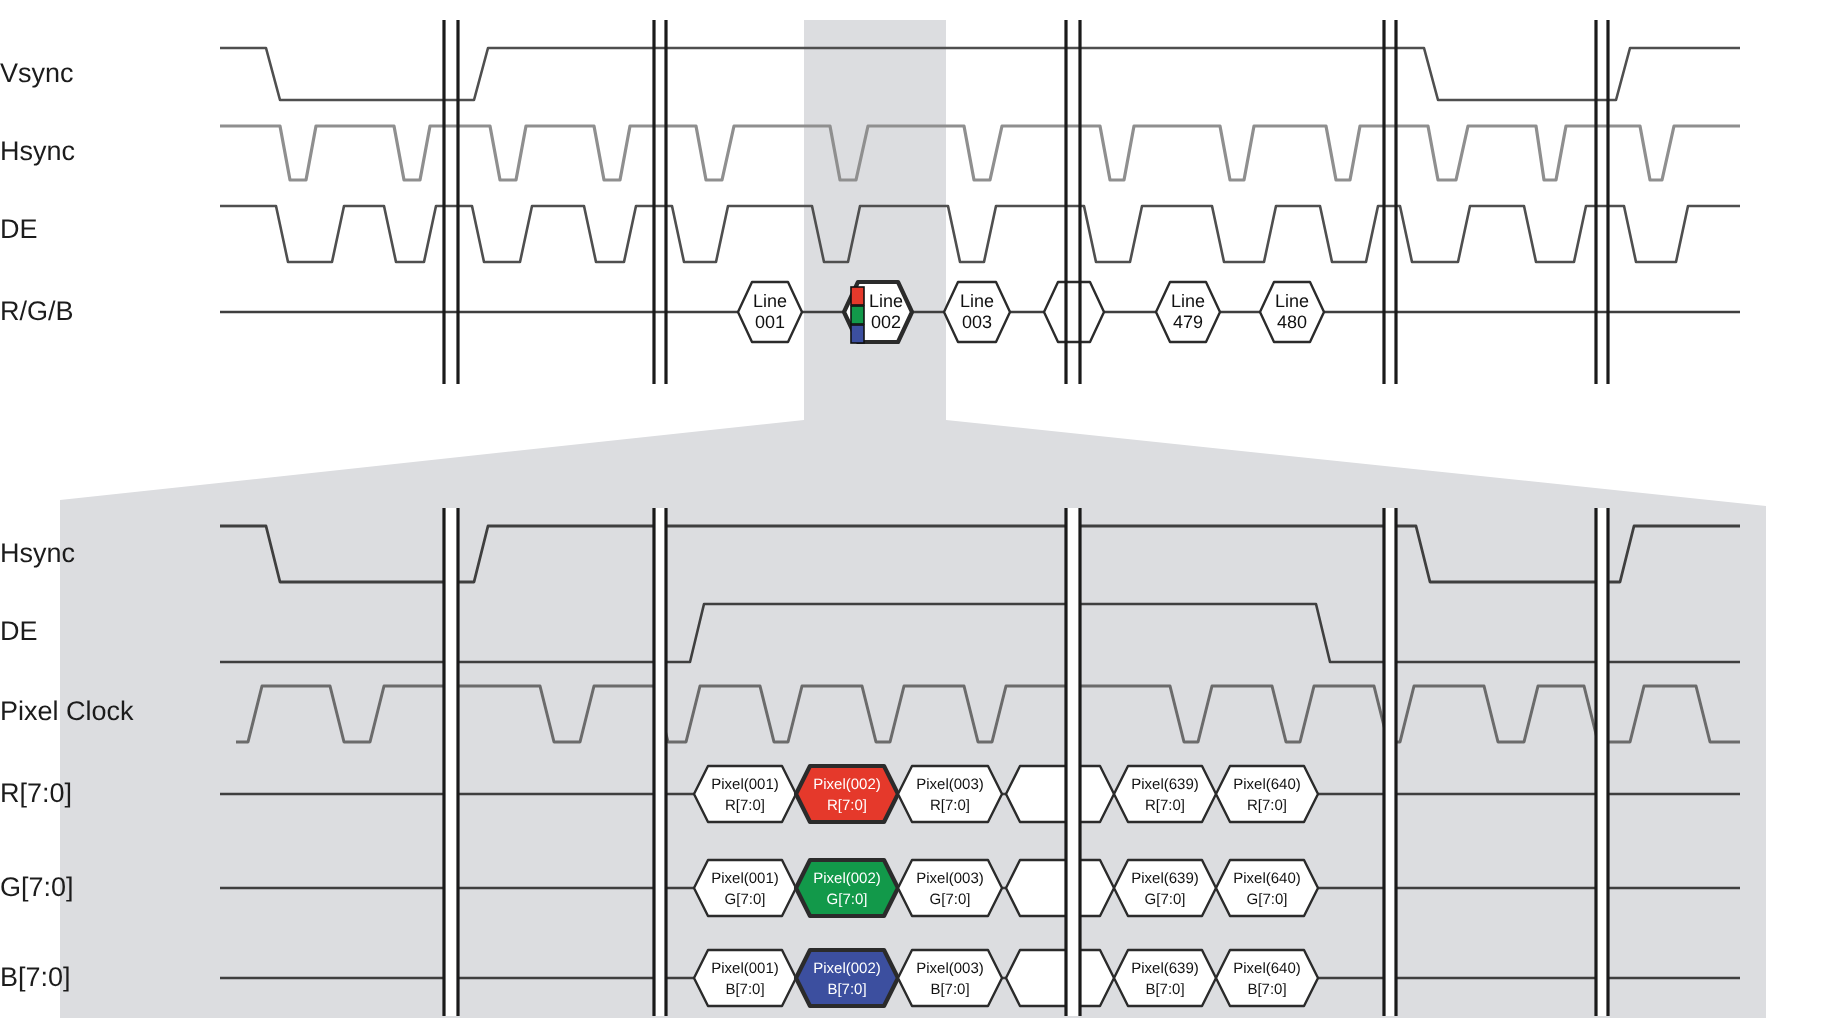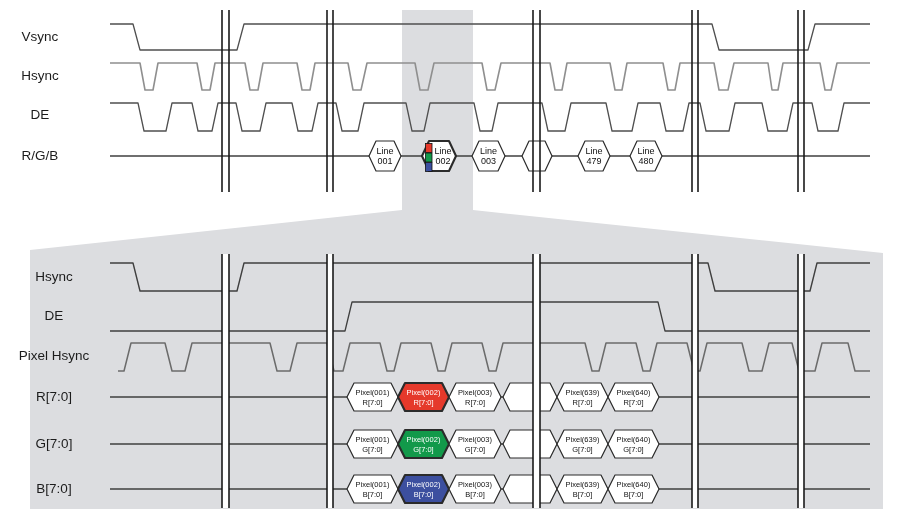--- a/index.html
+++ b/index.html
@@ -1,19 +1,19 @@
 <!DOCTYPE html>
 <html><head>
 <meta charset="utf-8">
 <style>
   html,body{margin:0;padding:0;background:#fff;}
   #stage{position:relative;width:915px;height:515px;background:#ffffff;overflow:hidden;
          font-family:"Liberation Sans",sans-serif;}
   #diagram{position:absolute;left:0;top:0;}
-  .lbl{position:absolute;left:0;width:80px;text-align:center;
+  .lbl{position:absolute;left:0;width:80px;text-align:left;
        font:13.5px "Liberation Sans",sans-serif;color:#1c1c1c;line-height:16px;}
   .lbl.b{width:108px;}
   svg text{font-family:"Liberation Sans",sans-serif;}
 </style>
 </head>
 <body>
 
 <div id="stage">
   <svg id="diagram" width="915" height="515" viewBox="0 0 915 515">
       <rect x="402" y="10" width="71" height="200" fill="#dcdde0"></rect>
@@ -122,17 +122,17 @@
       <line x1="804" y1="10" x2="804" y2="192" stroke="#1a1a1a" stroke-width="1.6"></line>
     </svg>
 
   <div class="lbl" style="top:29px">Vsync</div>
   <div class="lbl" style="top:68px">Hsync</div>
   <div class="lbl" style="top:107px">DE</div>
   <div class="lbl" style="top:148px">R/G/B</div>
 
   <div class="lbl b" style="top:269px">Hsync</div>
   <div class="lbl b" style="top:308px">DE</div>
-  <div class="lbl b" style="top:348px">Pixel Hsync</div>
+  <div class="lbl b" style="top:348px">Pixel Clock</div>
   <div class="lbl b" style="top:389px">R[7:0]</div>
   <div class="lbl b" style="top:436px">G[7:0]</div>
   <div class="lbl b" style="top:481px">B[7:0]</div>
 </div>
 
 </body></html>

